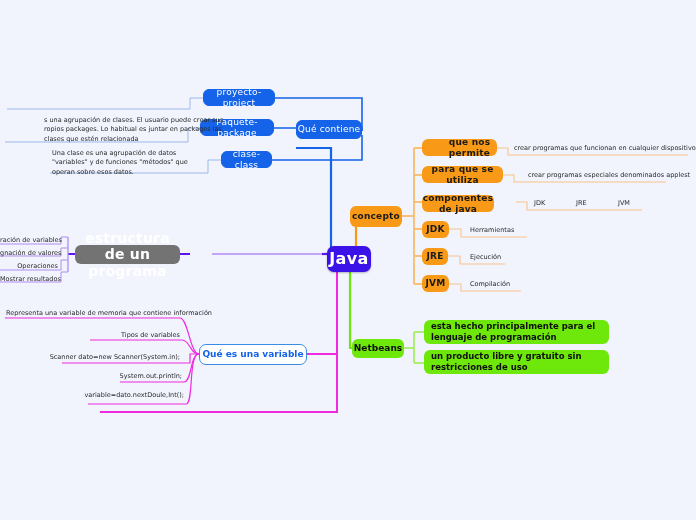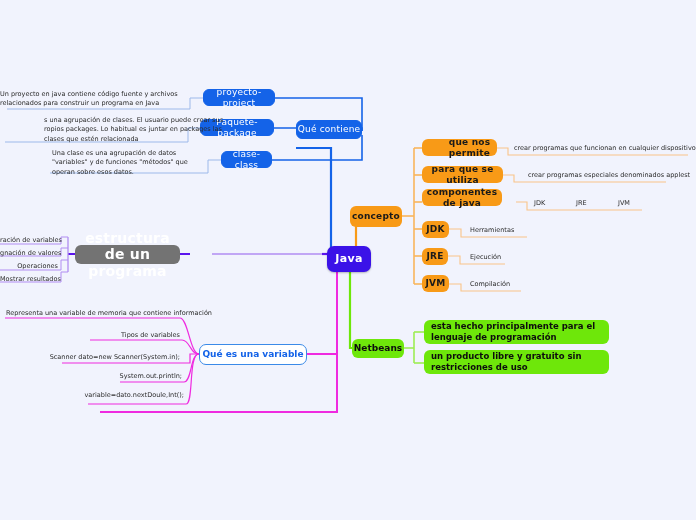--- a/index.html
+++ b/index.html
@@ -11,21 +11,21 @@
     position:relative;
   }
   #canvas{position:absolute;left:0;top:0;width:696px;height:520px;}
   svg.wires{position:absolute;left:0;top:0;width:696px;height:520px;pointer-events:none;}
 
   .node{position:absolute;box-sizing:border-box;display:flex;align-items:center;
         justify-content:center;text-align:center;line-height:1.15;}
 
   
   .n-java{background:#3b12e8;color:#ffffff;border-radius:7px;font-weight:bold;
-          font-size:11px;letter-spacing:.4px;box-shadow:0 1px 2px rgba(0,0,0,.25);}
+          font-size:16px;letter-spacing:.4px;box-shadow:0 1px 2px rgba(0,0,0,.25);}
 
   
   .n-blue{background:#1463e8;color:#ffffff;border-radius:6px;font-weight:normal;
           font-size:9px;letter-spacing:.2px;border:1px solid #1463e8;}
   .n-bluewhite{background:#ffffff;color:#1463e8;border:1.5px solid #3b8ae8;
                border-radius:7px;font-weight:bold;font-size:9px;}
 
   
   .n-orange{background:#f89a17;color:#1a1a1a;border-radius:6px;font-weight:bold;
             font-size:9px;letter-spacing:.2px;}
@@ -110,29 +110,28 @@
   </svg>
 
   <div class="node n-java" style="left:327px;top:246px;width:44px;height:26px;">Java</div>
 
   <div class="node n-blue" style="left:296px;top:120px;width:66px;height:19px;">Qué contiene</div>
 
   <div class="node n-blue" style="left:203px;top:89px;width:72px;height:17px;">proyecto-project</div>
   <div class="node n-blue" style="left:200px;top:119px;width:74px;height:17px;">Paquete-package</div>
   <div class="node n-blue" style="left:221px;top:151px;width:51px;height:17px;">clase-class</div>
 
-  <div class="leaf wrap" style="left:0px;top:90px;width:185px;">Un proyecto en java contiene código fuente y archivos relacionados para construir un programa en Java</div>
   <div class="leaf wrap" style="left:0px;top:116px;width:182px;padding-left:44px;">s una agrupación de clases. El usuario puede crear sus ropios packages. Lo habitual es juntar en packages las clases que estén relacionada</div>
   <div class="leaf wrap" style="left:52px;top:149px;width:155px;">Una clase es una agrupación de datos "variables" y de funciones "métodos" que operan sobre esos datos.</div>
 
   <div class="node n-orange" style="left:350px;top:206px;width:52px;height:21px;">concepto</div>
 
   <div class="node n-orange" style="left:422px;top:139px;width:75px;height:17px;padding-left:20px;">que nos permite</div>
   <div class="node n-orange" style="left:422px;top:166px;width:81px;height:17px;">para que se utiliza</div>
-  <div class="node n-orange" style="left:422px;top:189px;width:80px;height:17px;">componentes de java</div>
+  <div class="node n-orange" style="left:422px;top:195px;width:72px;height:17px;">componentes de java</div>
   <div class="node n-orange" style="left:422px;top:221px;width:27px;height:17px;">JDK</div>
   <div class="node n-orange" style="left:422px;top:248px;width:26px;height:17px;">JRE</div>
   <div class="node n-orange" style="left:422px;top:275px;width:27px;height:17px;">JVM</div>
 
   <div class="leaf" style="left:514px;top:144px;">crear programas que funcionan en cualquier dispositivo</div>
   <div class="leaf" style="left:528px;top:171px;">crear programas especiales denominados applest</div>
   <div class="leaf" style="left:534px;top:199px;">JDK</div>
   <div class="leaf" style="left:576px;top:199px;">JRE</div>
   <div class="leaf" style="left:618px;top:199px;">JVM</div>
   <div class="leaf" style="left:470px;top:226px;">Herramientas</div>

